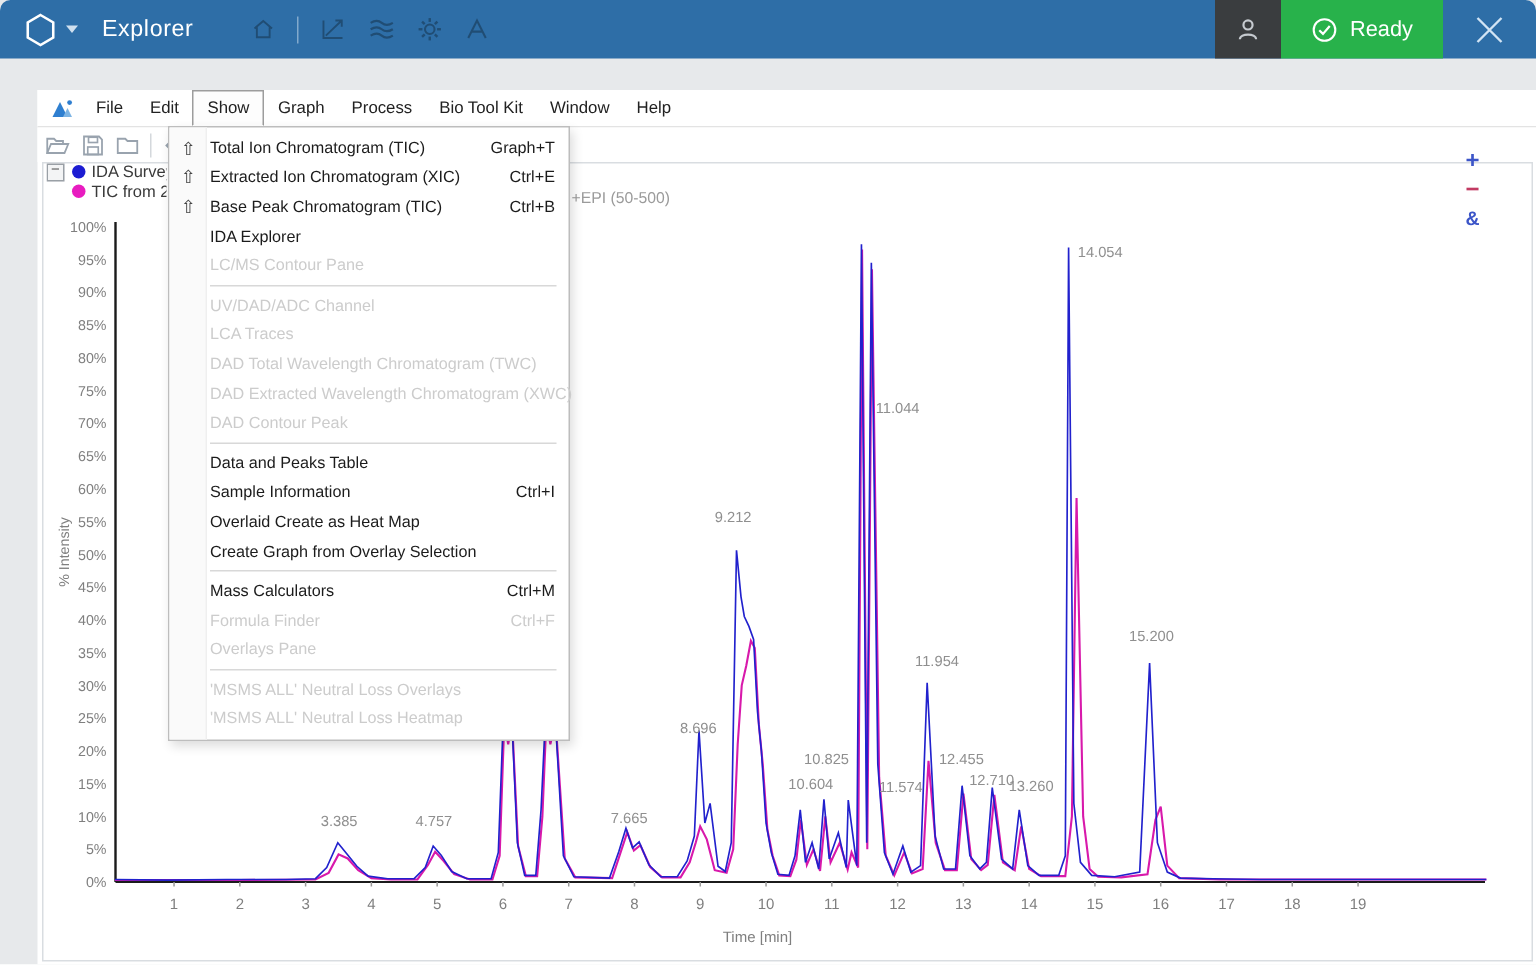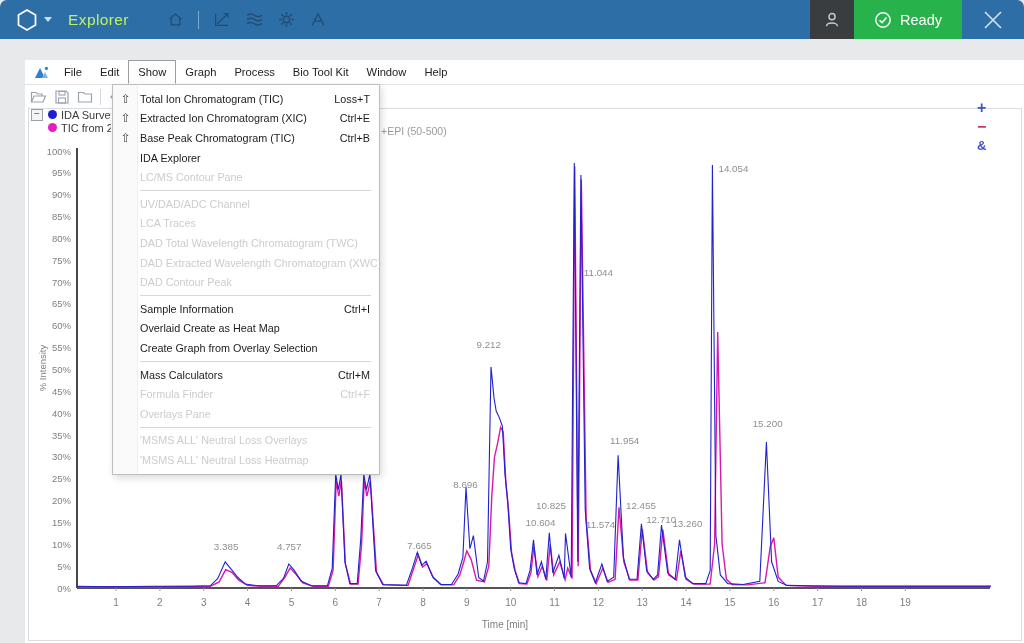--- a/index.html
+++ b/index.html
@@ -7,21 +7,21 @@
        font-family:"Liberation Sans",sans-serif;-webkit-font-smoothing:antialiased;}
   .screen{position:absolute;inset:0;background:#e7e9eb;}
 
   
   .titlebar{position:absolute;left:0;top:0;width:1024px;height:39px;background:#2e6ea7;
             border-radius:7px 7px 0 0;display:flex;align-items:center;z-index:40;}
   .tb-left{display:flex;align-items:center;height:100%;}
   .hexwrap{display:flex;align-items:center;margin-left:16px;}
   .caret{width:0;height:0;border-left:4px solid transparent;border-right:4px solid transparent;
          border-top:5px solid #cfe0ef;margin-left:6px;}
-  .app-title{color:#bef264;font-size:15.5px;letter-spacing:.4px;margin-left:16px;}
+  .app-title{color:#ffffff;font-size:15.5px;letter-spacing:.4px;margin-left:16px;}
   .tb-icons{display:flex;align-items:center;gap:14px;margin-left:38px;}
   .tb-divider{width:1px;height:18px;background:rgba(200,220,235,.55);}
   .tb-right{margin-left:auto;display:flex;align-items:stretch;height:100%;border-radius:17px;}
   .user-btn{width:44px;background:#3a3d3f;display:flex;align-items:center;justify-content:center;}
   .ready-btn{width:108px;background:#28b24b;display:flex;align-items:center;justify-content:center;
              gap:8px;color:#fff;font-size:14.5px;}
   .close-btn{width:62px;display:flex;align-items:center;justify-content:center;}
 
   
   .panel{position:absolute;left:25px;top:60px;width:972px;bottom:0;background:#ffffff;z-index:1;padding-left:27px;}
@@ -281,21 +281,21 @@
     <span class="oc-plus">+</span>
     <span class="oc-minus">−</span>
     <span class="oc-amp">&amp;</span>
   </div>
 
   <div class="menu-popup" id="show-menu">
     <div class="menu-gutter"></div>
   <div class="menu-item">
         <span class="gutter-icon">⇧</span>
         <span class="mi-label">Total Ion Chromatogram (TIC)</span>
-        <span class="mi-shortcut">Loss+T</span>
+        <span class="mi-shortcut">Graph+T</span>
       </div>
       <div class="menu-item">
         <span class="gutter-icon">⇧</span>
         <span class="mi-label">Extracted Ion Chromatogram (XIC)</span>
         <span class="mi-shortcut">Ctrl+E</span>
       </div>
       <div class="menu-item">
         <span class="gutter-icon">⇧</span>
         <span class="mi-label">Base Peak Chromatogram (TIC)</span>
         <span class="mi-shortcut">Ctrl+B</span>
@@ -317,20 +317,23 @@
         <span class="mi-label">DAD Total Wavelength Chromatogram (TWC)</span>
       </div>
       <div class="menu-item disabled">
         <span class="mi-label">DAD Extracted Wavelength Chromatogram (XWC)</span>
       </div>
       <div class="menu-item disabled">
         <span class="mi-label">DAD Contour Peak</span>
       </div>
       <div class="menu-sep"></div>
       <div class="menu-item">
+        <span class="mi-label">Data and Peaks Table</span>
+      </div>
+      <div class="menu-item">
         <span class="mi-label">Sample Information</span>
         <span class="mi-shortcut">Ctrl+I</span>
       </div>
       <div class="menu-item">
         <span class="mi-label">Overlaid Create as Heat Map</span>
       </div>
       <div class="menu-item">
         <span class="mi-label">Create Graph from Overlay Selection</span>
       </div>
       <div class="menu-sep"></div>

